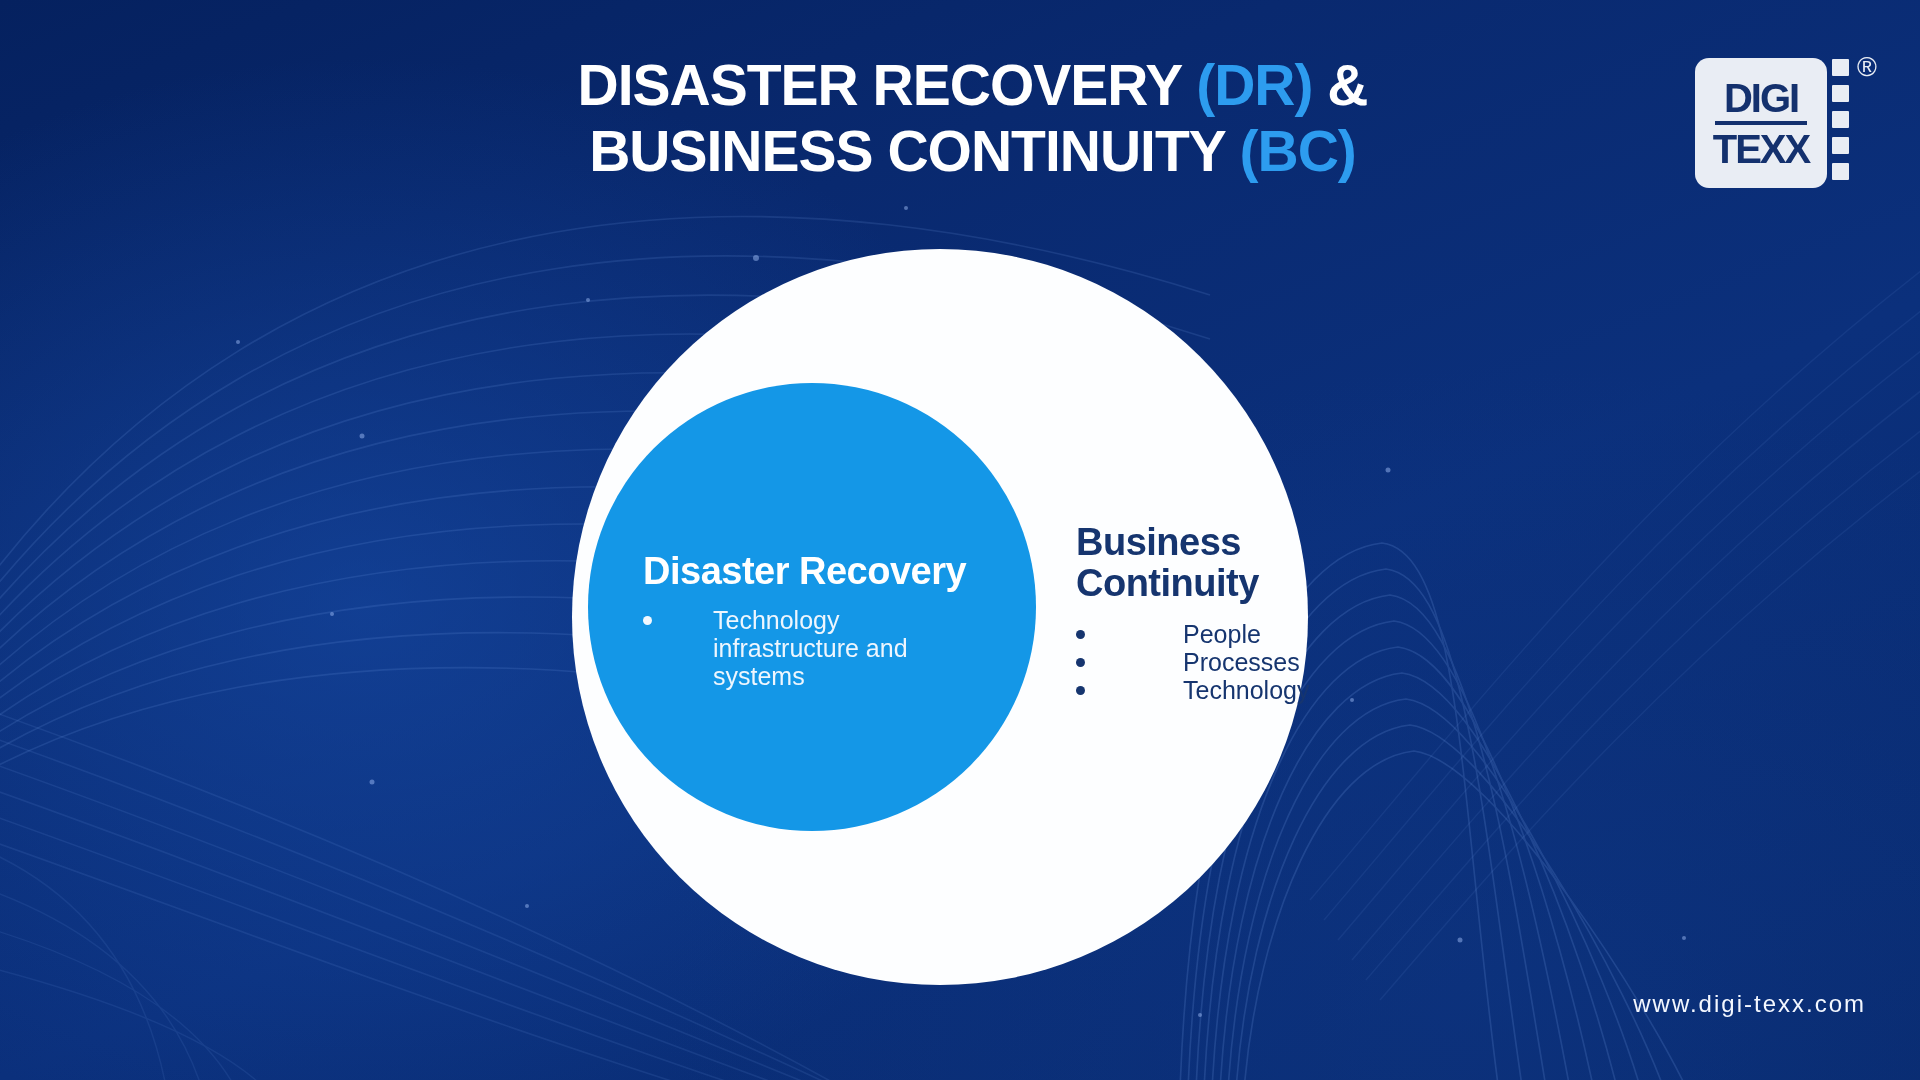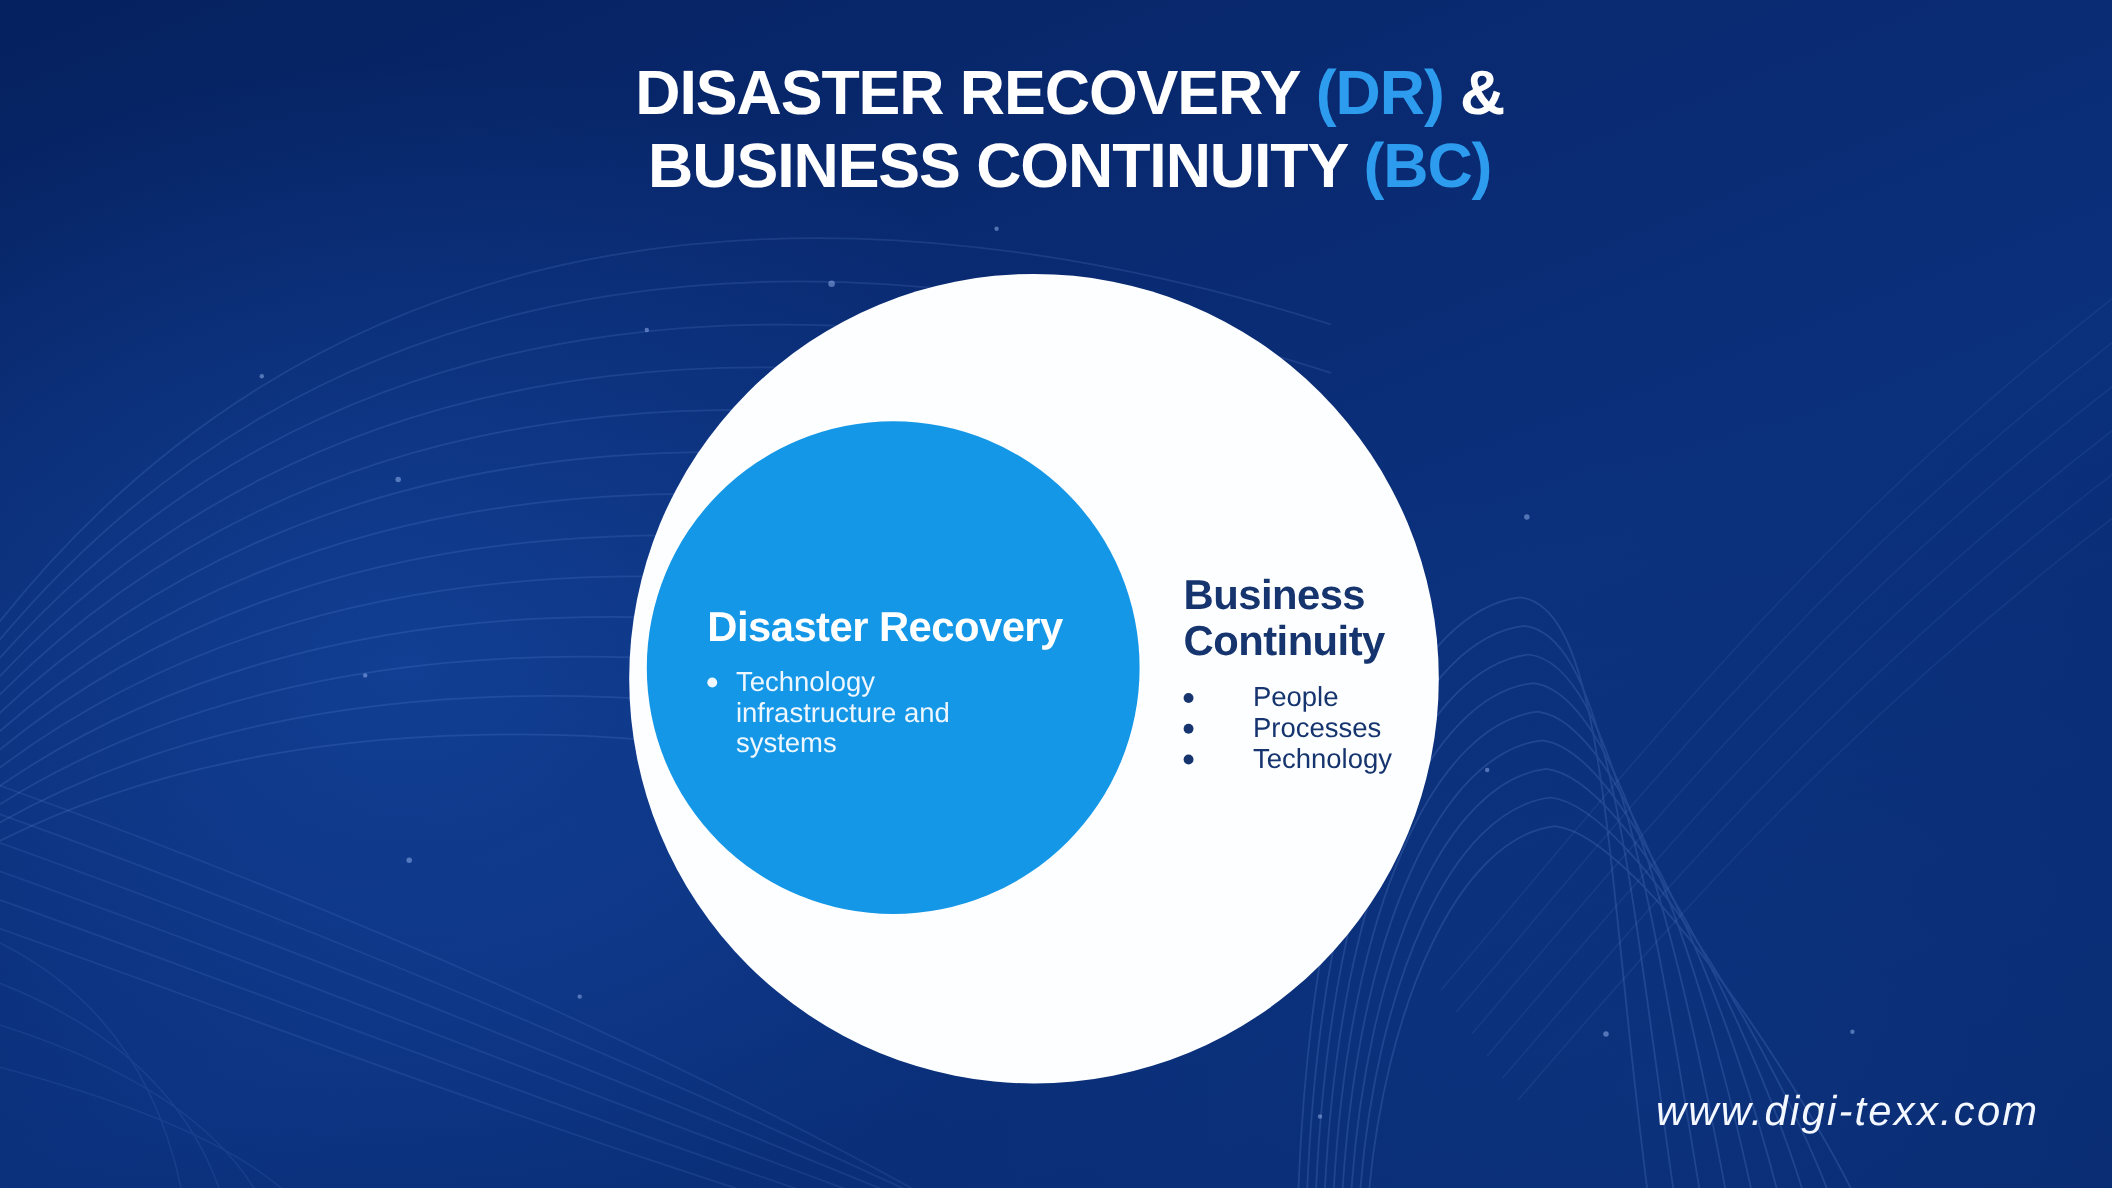--- a/index.html
+++ b/index.html
@@ -51,36 +51,36 @@
   .circle.inner { left: 588px; top: 383px; width: 448px; height: 448px; background: #1497e7; }
 
   .dr-content { position: absolute; left: 643px; top: 549px; width: 340px; color: #ffffff; }
   .dr-content h2 { font-size: 38px; font-weight: 700; letter-spacing: -0.5px; line-height: 44px; }
   .dr-bullets { margin-top: 13px; }
 
   .bc-content { position: absolute; left: 1076px; top: 522px; width: 240px; color: #16356f; }
   .bc-content h2 { font-size: 38px; font-weight: 700; letter-spacing: -0.5px; line-height: 41px; width: 220px; }
   .bc-bullets { margin-top: 16px; }
 
-  .bullet-row { display: flex; align-items: flex-start; }
+  .bullet-row { display: flex; align-items: flex-start; gap: 44px; }
   .dot {
     flex: 0 0 auto; width: 9px; height: 9px; border-radius: 50%;
     margin-top: 10px; margin-right: 17px;
   }
   .dot.light { background: #f2f8ff; }
   .dot.navy  { background: #16356f; }
   .bullet-text { font-size: 25px; line-height: 28px; font-weight: 400; }
   .dr-bullets .bullet-text { width: 218px; color: #eef6 fe; color: #eef6fe; }
   .bc-bullets .bullet-row { margin-bottom: 0px; }
   .bc-bullets .bullet-text { color: #16356f; margin-left: 37px; }
 
   
   .website {
-    position: absolute; right: 66px; top: 990px;
-    color: #f3f7ff; font-size: 38px; letter-spacing: 2px; font-weight: 400; font-style: italic;
+    position: absolute; right: 54px; top: 990px;
+    color: #f3f7ff; font-size: 24px; letter-spacing: 2px; font-weight: 400;
   }
 </style>
 </head>
 <body>
 
 <div class="canvas">
 
   <svg class="bg-waves" viewBox="0 0 1920 1080" fill="none" xmlns="http://www.w3.org/2000/svg">
 
     <g stroke="#8ab6ff" stroke-width="1.6" opacity="0.13">
@@ -151,20 +151,35 @@
       <circle cx="1684" cy="938" r="2"></circle>
       <circle cx="1200" cy="1015" r="2"></circle>
     </g>
   </svg>
 
   <header class="title">
     <div class="title-line"><span>DISASTER RECOVERY </span><span class="hl">(DR)</span><span> &amp;</span></div>
     <div class="title-line"><span>BUSINESS CONTINUITY </span><span class="hl">(BC)</span></div>
   </header>
 
+  <div class="logo">
+    <div class="logo-card">
+      <span class="logo-word">DIGI</span>
+      <span class="logo-rule"></span>
+      <span class="logo-word">TEXX</span>
+    </div>
+    <div class="film-strip">
+      <div class="film-frame"></div>
+      <div class="film-frame"></div>
+      <div class="film-frame"></div>
+      <div class="film-frame"></div>
+      <div class="film-frame"></div>
+    </div>
+    <span class="reg">®</span>
+  </div>
 
   <div class="circle outer"></div>
   <div class="circle inner"></div>
 
   <div class="dr-content">
     <h2>Disaster Recovery</h2>
     <div class="dr-bullets">
       <div class="bullet-row">
         <span class="dot light"></span>
         <span class="bullet-text">Technology infrastructure and systems</span>

